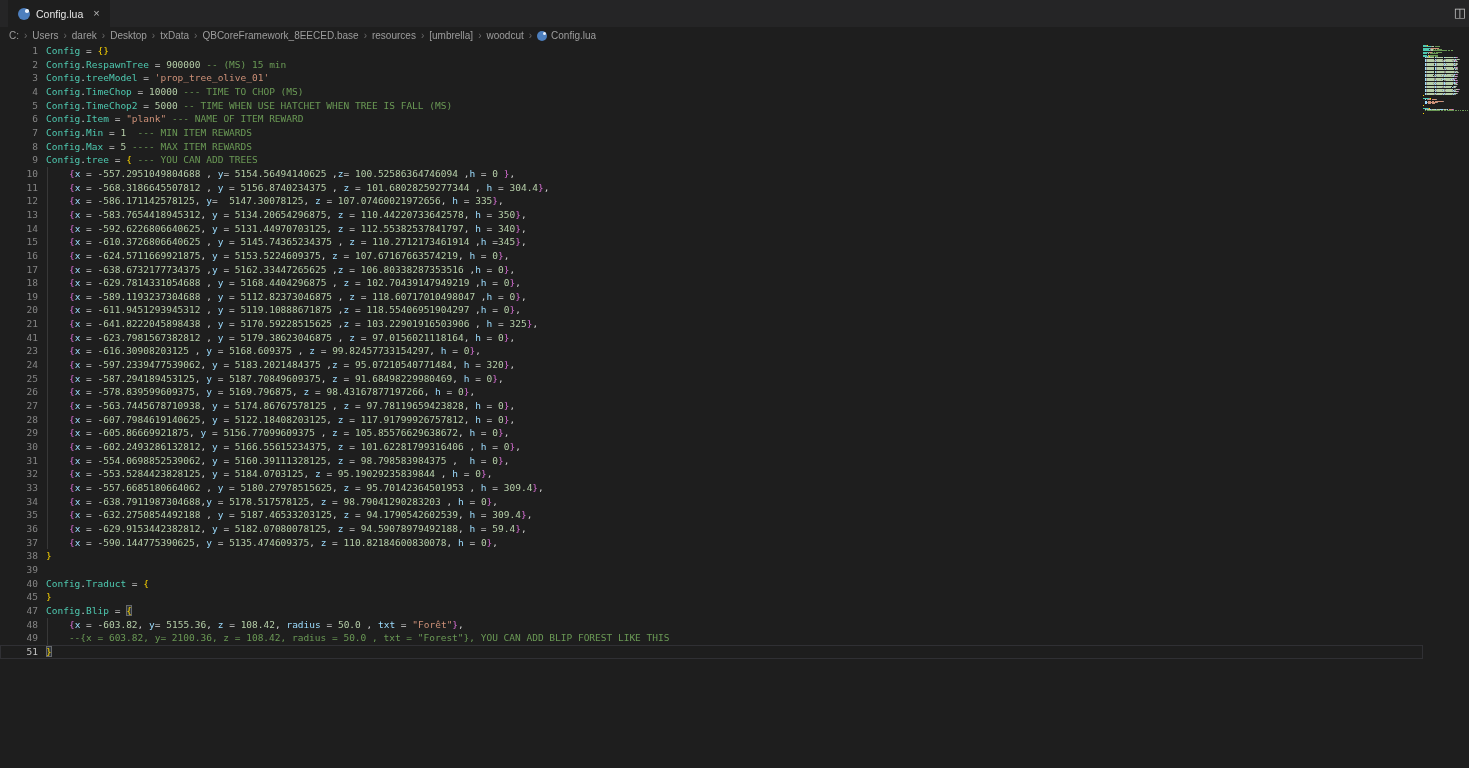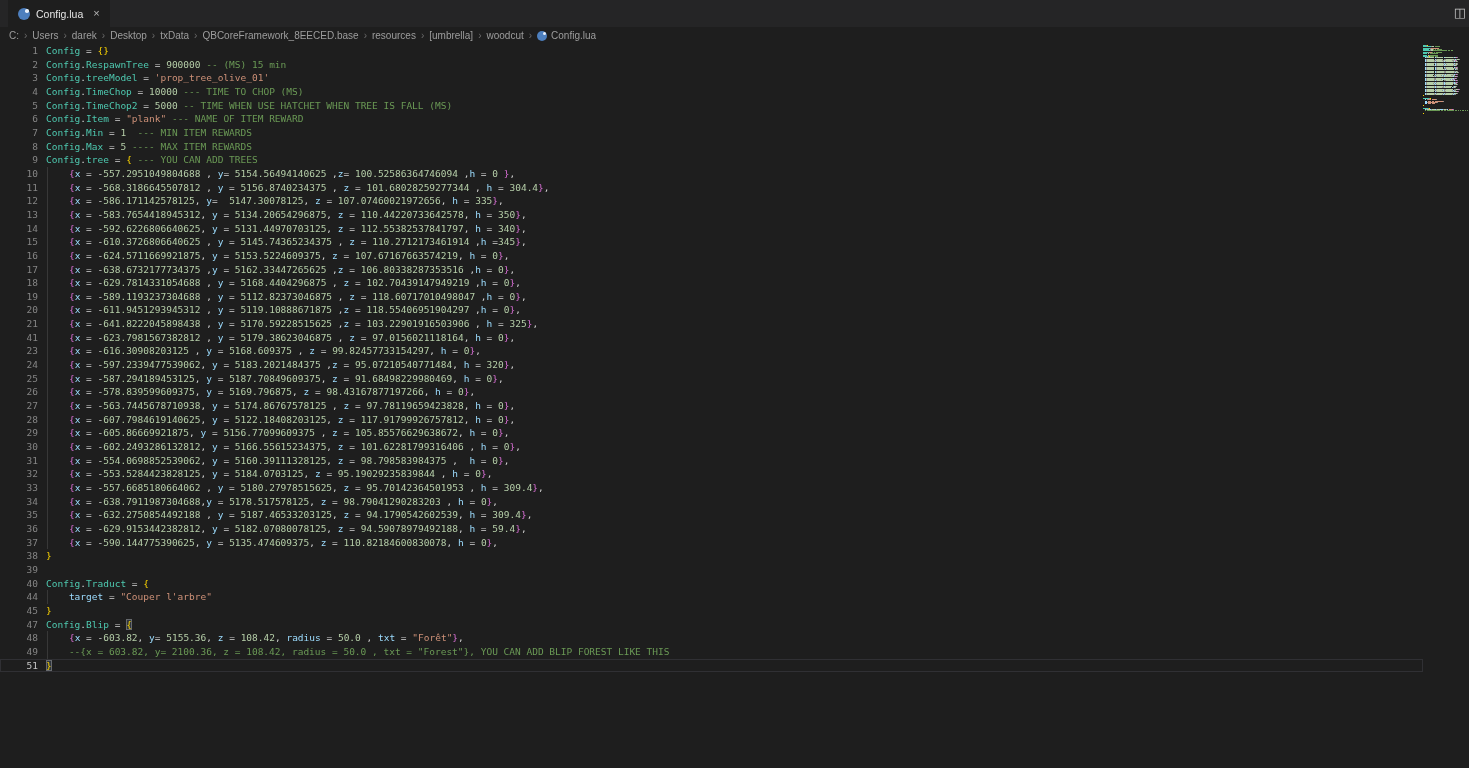--- a/index.html
+++ b/index.html
@@ -241,24 +241,20 @@
           <span class="ln">38</span>
           <span class="code"><span class="tok-b1">}</span></span>
         </div>
         <div class="line">
           <span class="ln">39</span>
           <span class="code"></span>
         </div>
         <div class="line">
           <span class="ln">40</span>
           <span class="code"><span class="tok-v">Config</span><span class="tok-o">.</span><span class="tok-v">Traduct</span><span class="tok-o"> = </span><span class="tok-b1">{</span></span>
-        </div>
-        <div class="line guide">
-          <span class="ln">44</span>
-          <span class="code"><span class="tok-o">    </span><span class="tok-p">target</span><span class="tok-o"> = </span><span class="tok-s">"Couper l'arbre"</span></span>
         </div>
         <div class="line">
           <span class="ln">45</span>
           <span class="code"><span class="tok-b1">}</span></span>
         </div>
         <div class="line">
           <span class="ln">47</span>
           <span class="code"><span class="tok-v">Config</span><span class="tok-o">.</span><span class="tok-v">Blip</span><span class="tok-o"> = </span><span class="tok-b1 tok-bm">{</span></span>
         </div>
         <div class="line guide">

